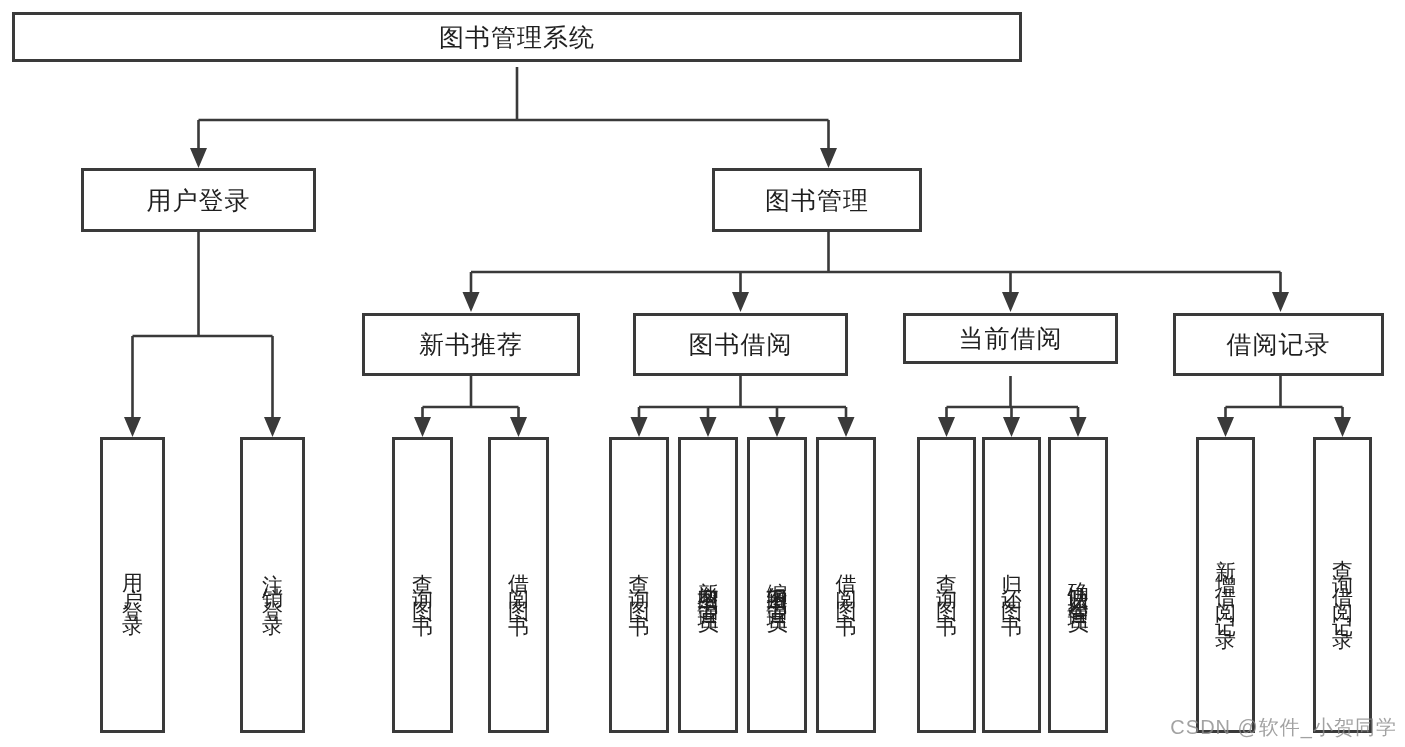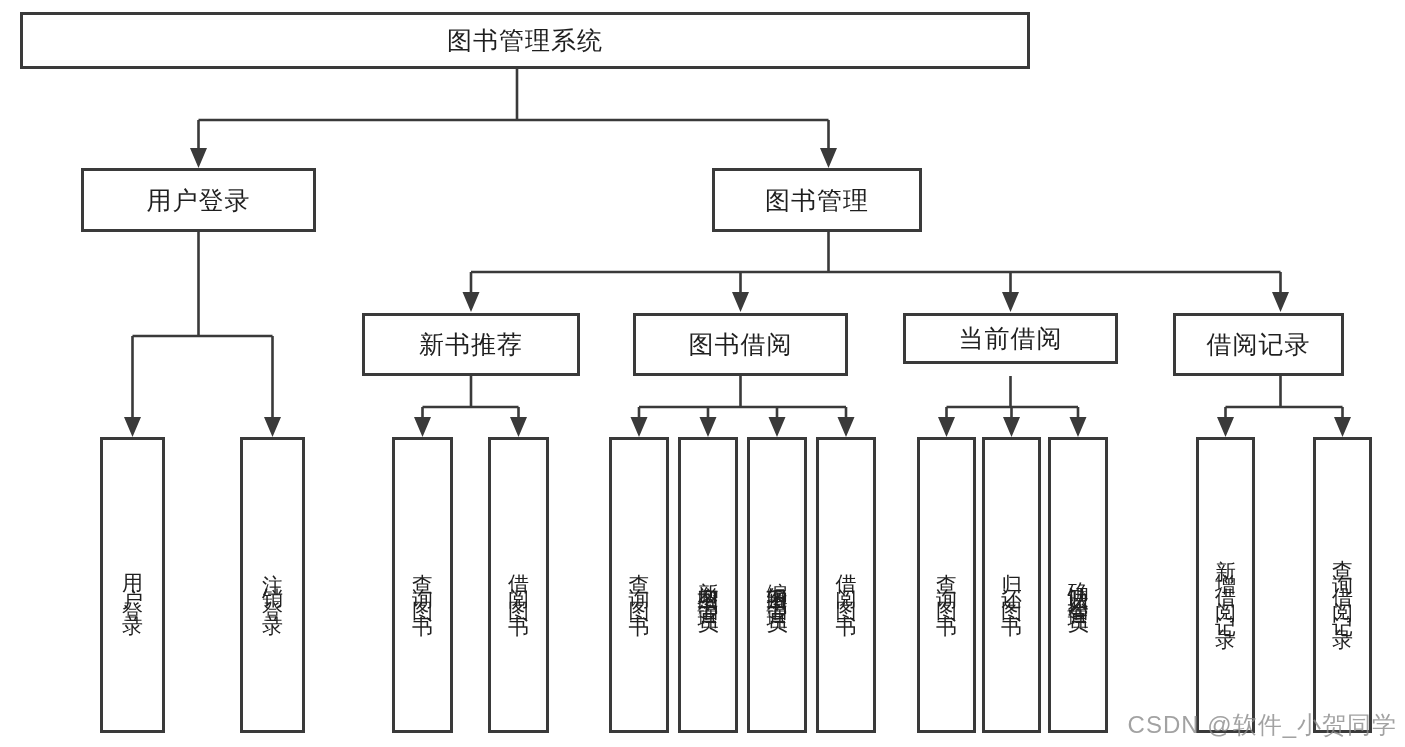--- a/index.html
+++ b/index.html
@@ -53,21 +53,21 @@
     letter-spacing: 14px;
     white-space: nowrap;
   }
   .node.v.tight span {
     letter-spacing: 4.5px;
   }
   .watermark {
     position: absolute;
     right: 8px;
     bottom: 6px;
-    font-size: 24px;
+    font-size: 20px;
     color: var(--watermark, #8c8c8c);
     opacity: 0.8;
     letter-spacing: 1px;
     white-space: nowrap;
     z-index: 5;
     margin-left: 24px;
   }
 </style>
 </head>
 <body>
@@ -89,41 +89,41 @@
       M1002 292 L1019 292 L1010.5 312 Z M1272 292 L1289 292 L1280.5 312 Z
       M124 417 L141 417 L132.5 437 Z M264 417 L281 417 L272.5 437 Z
       M414 417 L431 417 L422.5 437 Z M510 417 L527 417 L518.5 437 Z
       M630.5 417 L647.5 417 L639 437 Z M699.5 417 L716.5 417 L708 437 Z
       M768.5 417 L785.5 417 L777 437 Z M837.5 417 L854.5 417 L846 437 Z
       M938 417 L955 417 L946.5 437 Z M1003 417 L1020 417 L1011.5 437 Z
       M1069.5 417 L1086.5 417 L1078 437 Z
       M1217 417 L1234 417 L1225.5 437 Z M1334 417 L1351 417 L1342.5 437 Z"></path>
   </svg>
 
-  <div class="node h" style="left:20px; top:12px; width:1010px; height:57px">
+  <div class="node h" style="left:12px; top:12px; width:1010px; height:50px">
     <span>图书管理系统</span>
   </div>
 
   <div class="node h" style="left:81px; top:168px; width:235px; height:64px">
     <span>用户登录</span>
   </div>
   <div class="node h" style="left:712px; top:168px; width:210px; height:64px">
     <span>图书管理</span>
   </div>
 
   <div class="node h" style="left:362px; top:313px; width:218px; height:63px">
     <span>新书推荐</span>
   </div>
   <div class="node h" style="left:633px; top:313px; width:215px; height:63px">
     <span>图书借阅</span>
   </div>
   <div class="node h" style="left:903px; top:313px; width:215px; height:51px">
     <span>当前借阅</span>
   </div>
-  <div class="node h" style="left:1173px; top:313px; width:171px; height:63px">
+  <div class="node h" style="left:1173px; top:313px; width:211px; height:63px">
     <span>借阅记录</span>
   </div>
 
   <div class="node v" style="left:100px; top:437px; width:65px; height:296px">
     <span>用户登录</span>
   </div>
   <div class="node v" style="left:240px; top:437px; width:65px; height:296px">
     <span>注销登录</span>
   </div>
 

